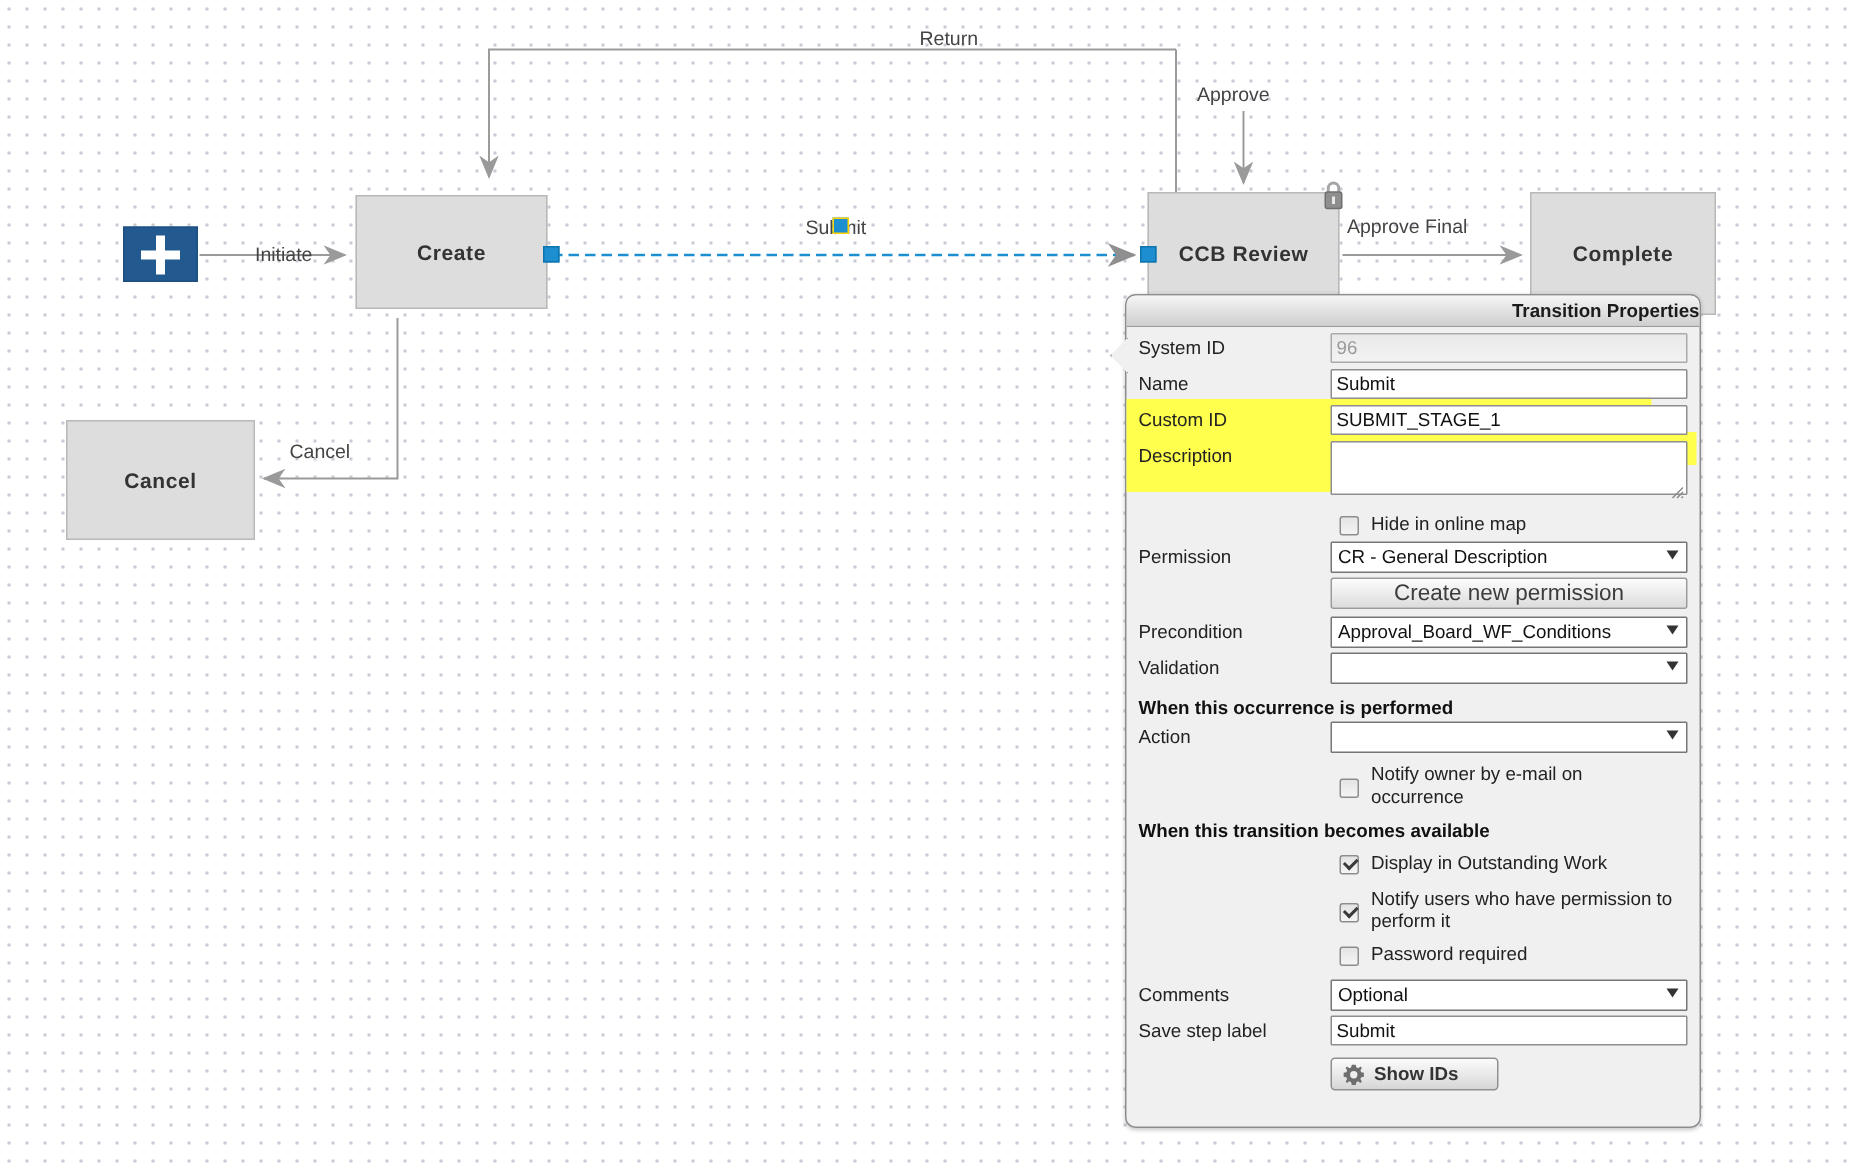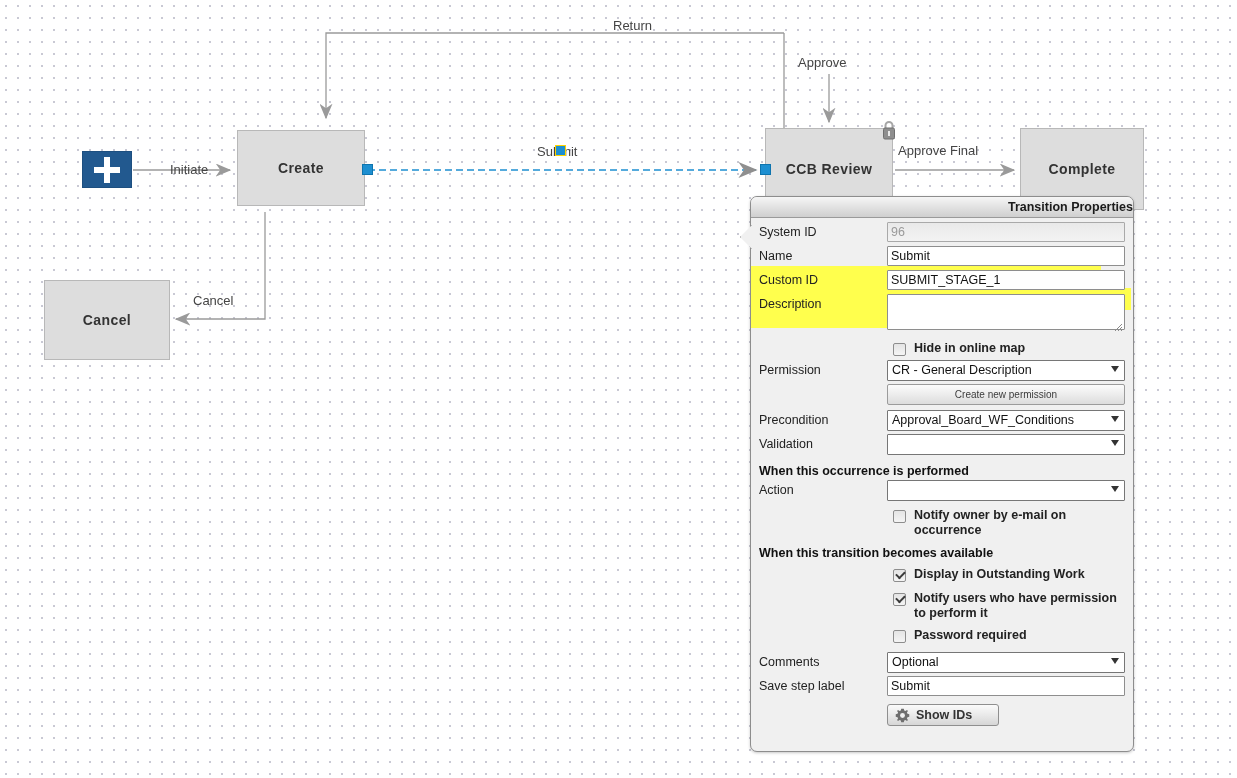--- a/index.html
+++ b/index.html
@@ -149,34 +149,34 @@
   }
   .sel .val { position:absolute; left:4px; top:2px; right:20px;
               overflow:hidden; white-space:nowrap; }
   .sel .arw { position:absolute; right:5px; top:5px; width:0; height:0;
               border-left:4.5px solid transparent; border-right:4.5px solid transparent;
               border-top:6px solid #333; }
 
   
   .btn {
     width:100%; height:21px; line-height:19px; text-align:center;
-    font-size:10px; color:#3c3c3c;
+    font-size:15px; color:#3c3c3c;
     background:linear-gradient(to bottom,#fcfcfc 0%,#ededed 48%,#dcdcdc 100%);
     border:1px solid #9b9b9b; border-radius:2px;
   }
   .btn-small {
     display:inline-flex; align-items:center; gap:6px;
     width:auto; padding:0 26px 0 7px; height:22px;
     font-size:12.5px; font-weight:bold; color:#333;
     background:linear-gradient(to bottom,#fbfbfb 0%,#eaeaea 48%,#d6d6d6 100%);
     border:1px solid #8f8f8f; border-radius:3px;
   }
 
   
-  .chkrow { display:flex; align-items:flex-start; margin:4px 0 0 0; position:relative; z-index:2;font-weight:bold; }
+  .chkrow { display:flex; align-items:center; margin:4px 0 0 0; position:relative; z-index:2; }
   .chkrow .spacer { width:128px; flex:0 0 128px; }
   .chkbox {
     width:13px; height:13px; flex:0 0 13px; margin:2px 8px 0 6px;
     border:1px solid #8d8d8d; border-radius:2px;
     background:linear-gradient(to bottom,#e4e4e4,#f4f4f4);
     position:relative;
   }
   .chkbox.on::after {
     content:""; position:absolute; left:2px; top:1px;
     width:7px; height:4px;

